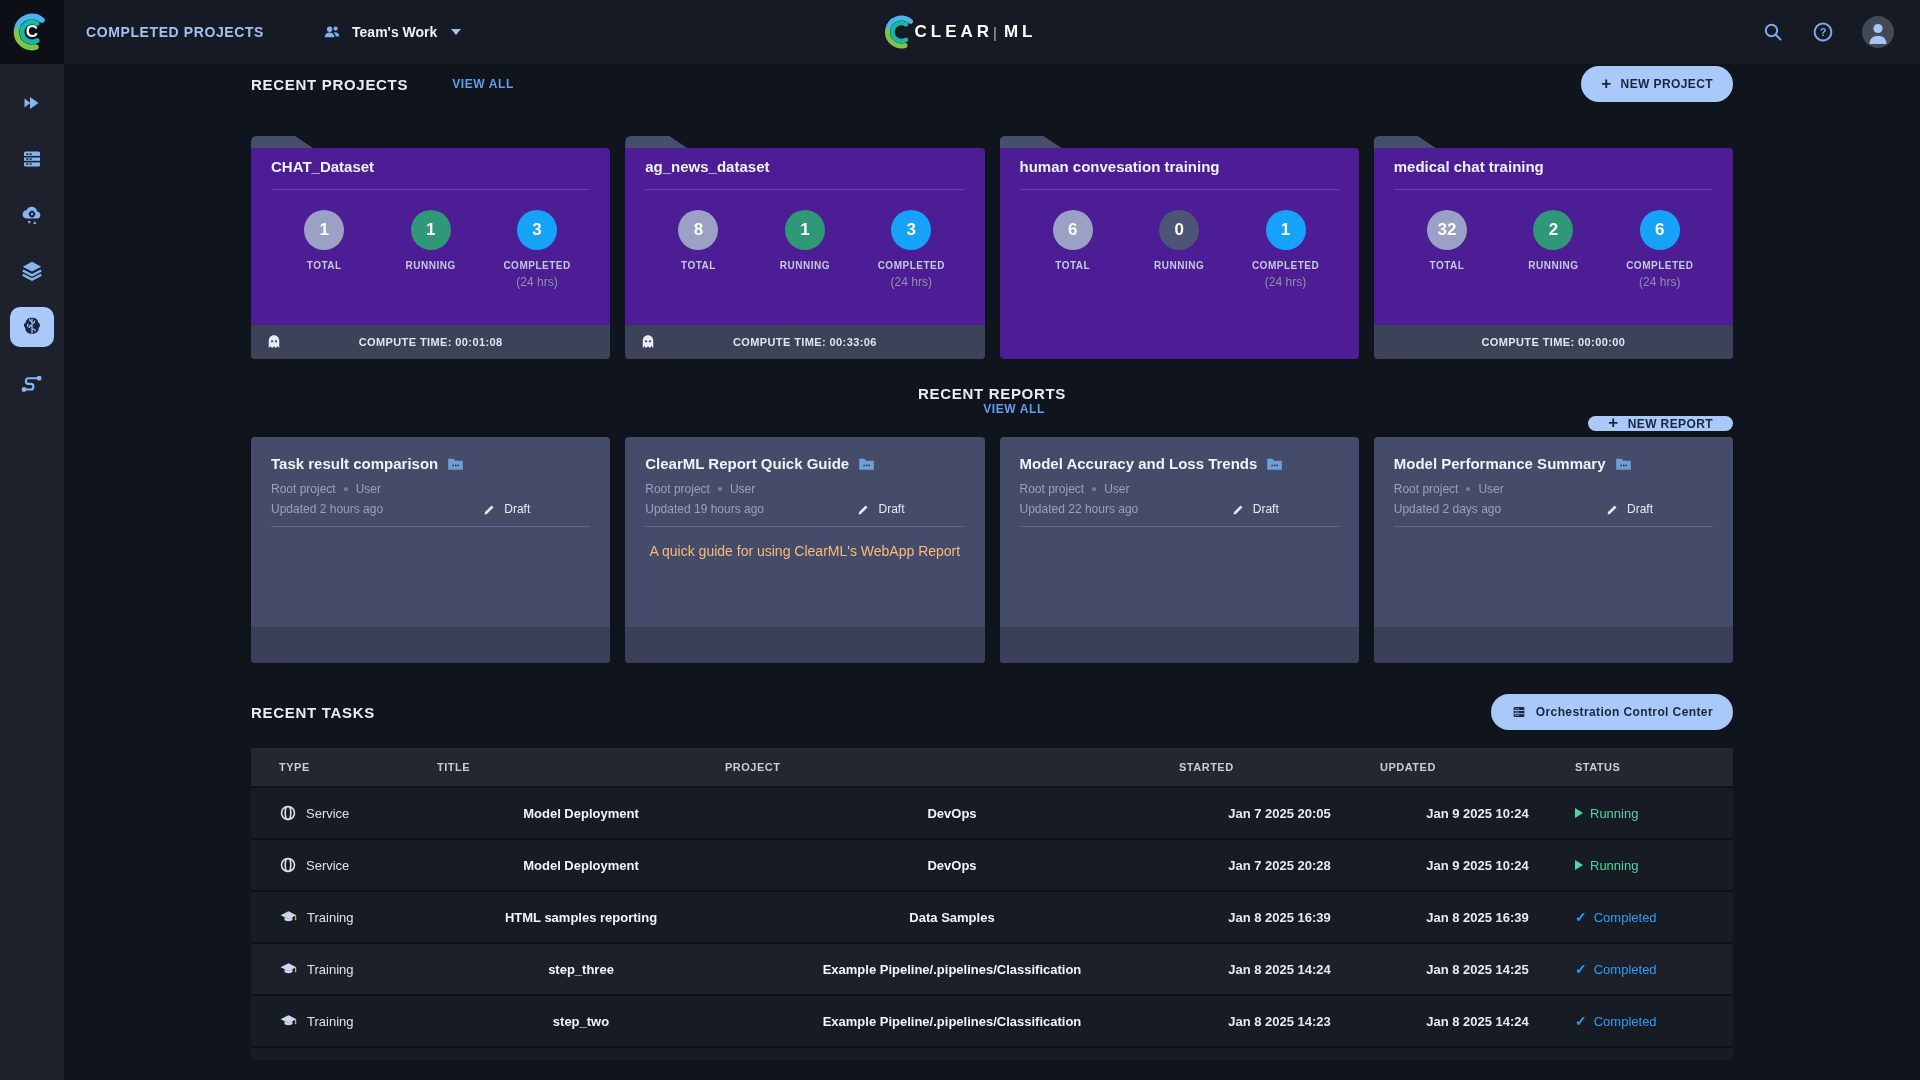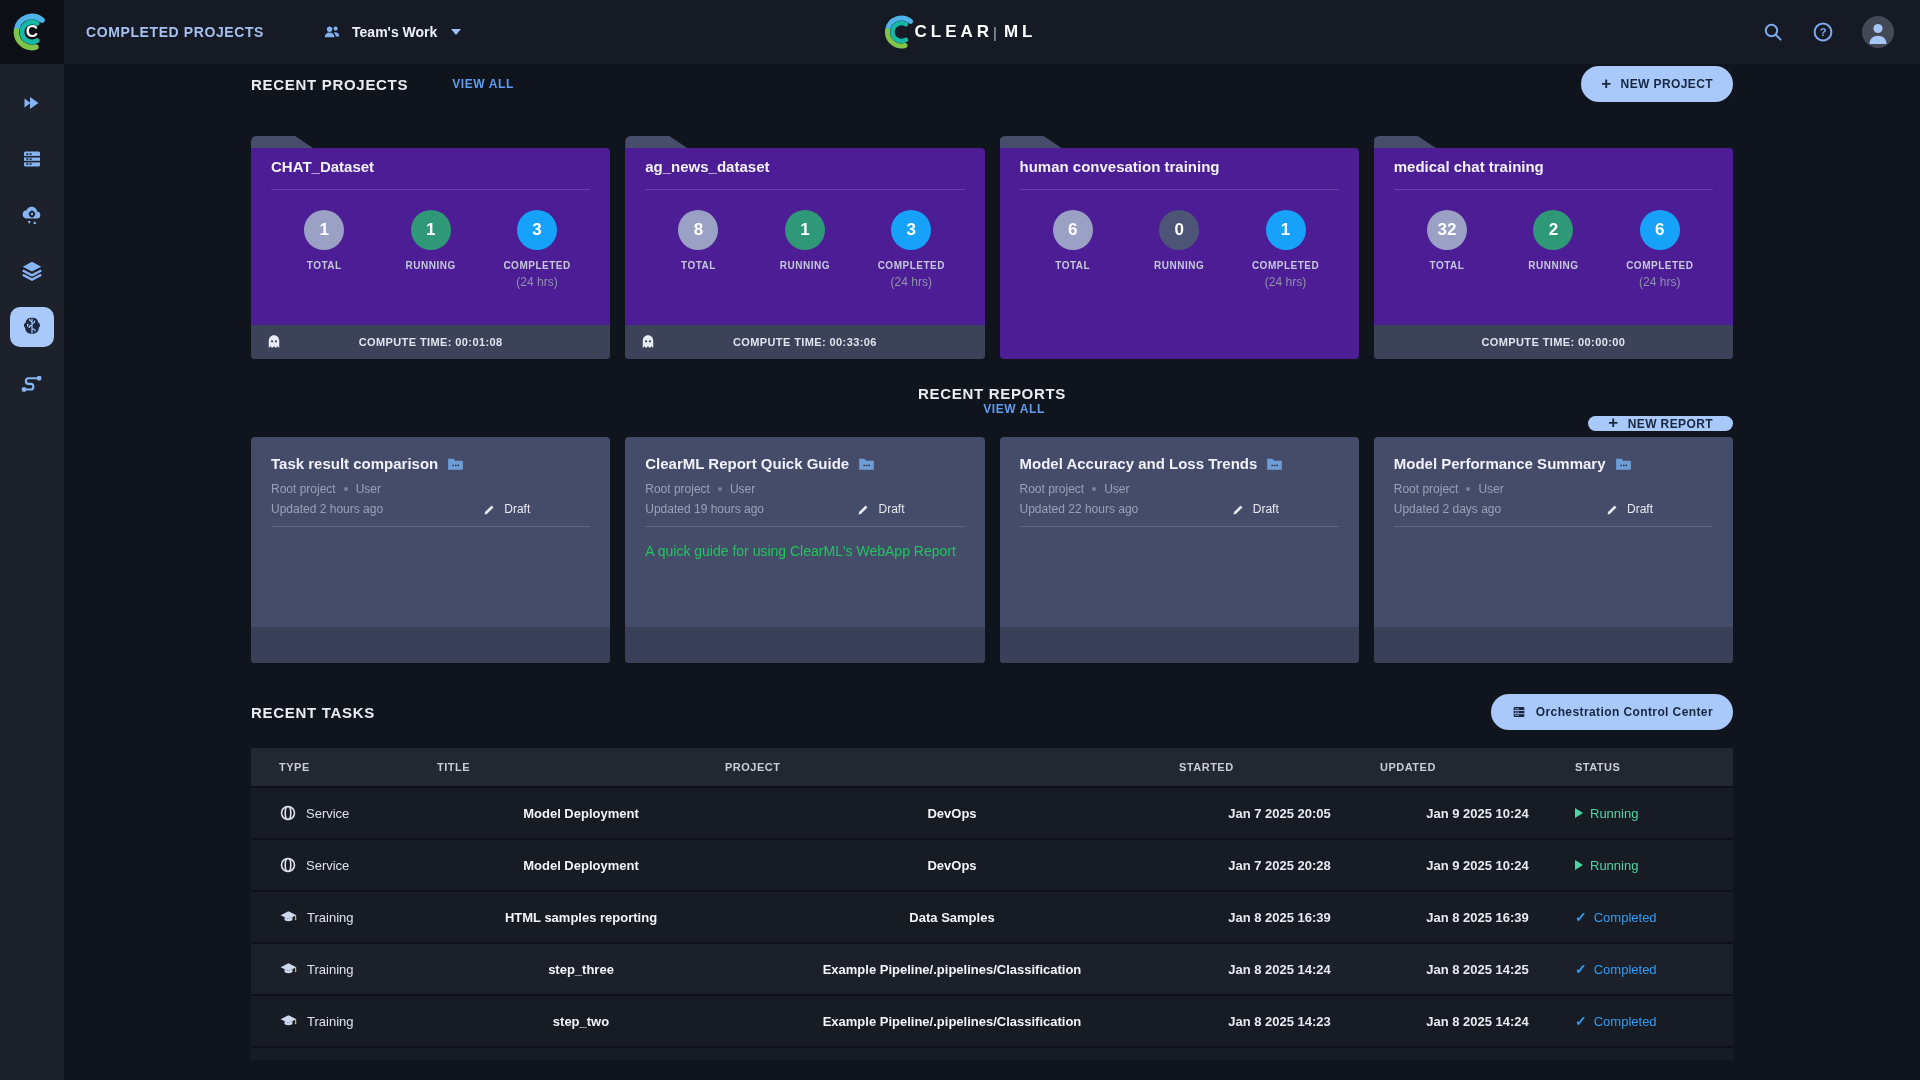--- a/index.html
+++ b/index.html
@@ -122,21 +122,21 @@
     position:relative; background:#454c6a; height:226px;
     border-radius:4px; padding:18px 20px 0; cursor:pointer; overflow:hidden;
   }
   .rep-title-row { display:flex; align-items:center; gap:9px; }
   .rep-title { font-size:15px; font-weight:bold; color:#f0f2f7; }
   .rep-meta { margin-top:10px; font-size:12px; color:#9aa0b6; display:flex; align-items:center; gap:8px; }
   .meta-dot { width:4px; height:4px; border-radius:50%; background:#7c81935e; background:#7c8193; }
   .rep-meta2 { margin-top:6px; font-size:12px; color:#9aa0b6; display:flex; align-items:center; }
   .draft { margin-left:auto; margin-right:60px; display:flex; align-items:center; gap:8px; color:#e8eaf0; font-size:12px; }
   .rep-div { border-bottom:1px solid rgba(255,255,255,.15); margin-top:10px; }
-  .rep-desc { margin-top:16px; font-size:14px; color:#22c55e; }
+  .rep-desc { margin-top:16px; font-size:14px; color:#fdba74;text-align:center; }
   .rep-footer { position:absolute; left:0; right:0; bottom:0; height:36px; background:#3a4057; }
 
   
   .table { margin-top:16px; }
   .task-grid {
     display:grid; grid-template-columns:158px 288px 454px 201px 195px 1fr;
     align-items:center; padding-left:28px;
   }
   .t-head { background:#232731; height:40px; border-bottom:2px solid #0e1119; }
   .t-head .th { font-size:11px; font-weight:bold; letter-spacing:.5px; color:#c9ccd9; }

